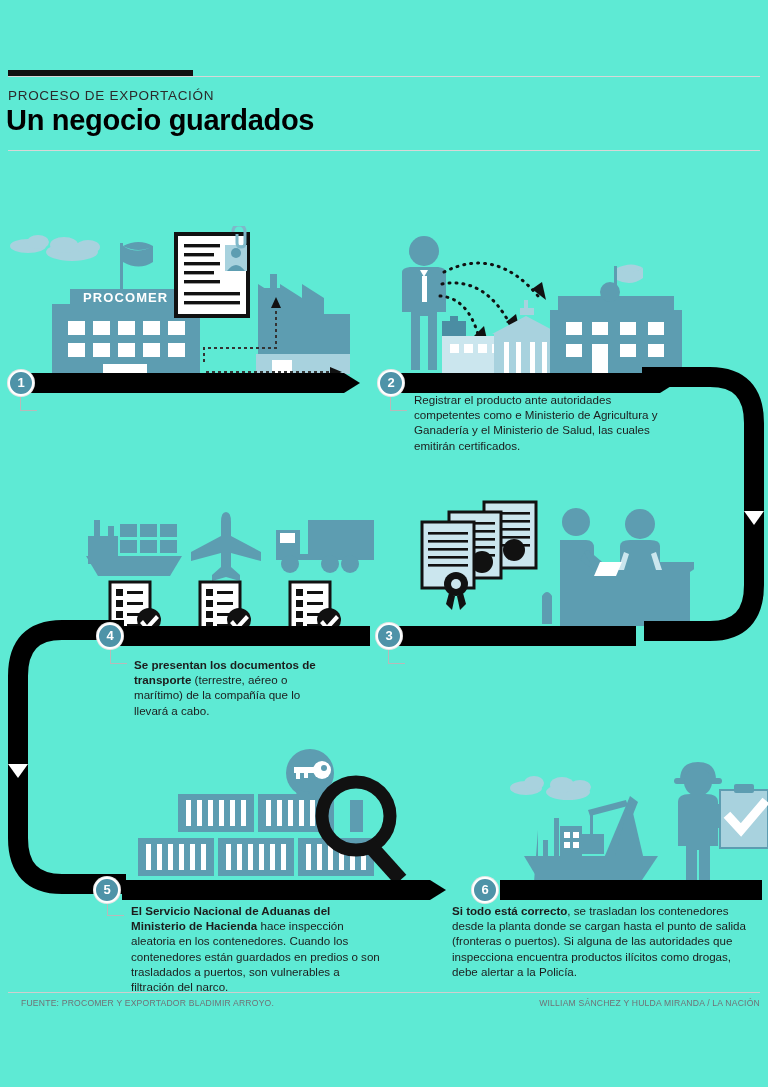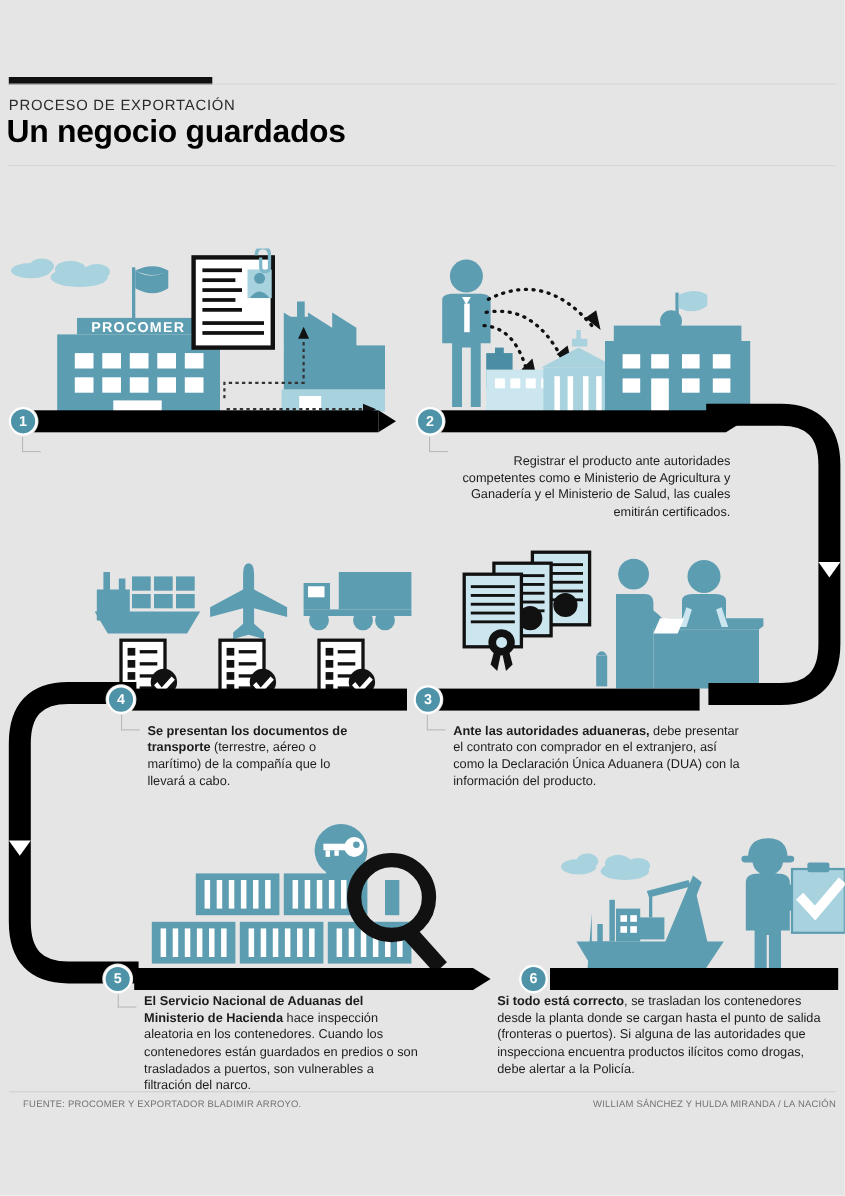--- a/index.html
+++ b/index.html
@@ -1,21 +1,21 @@
 <!DOCTYPE html>
 <html><head>
 <meta charset="utf-8">
 <style>
   html,body{margin:0;padding:0;background:#fff;}
   body{
     width:768px;height:1087px;position:relative;overflow:hidden;
     font-family:"Liberation Sans","DejaVu Sans",sans-serif;
     color:#111;
   }
-  .page{position:absolute;inset:0;background:#e5e5e5;}
+  .page{position:absolute;inset:0;background:#5eead4;}
 
   
   .topbar{position:absolute;left:8px;top:70px;width:185px;height:7px;background:#111;}
   .topline{position:absolute;left:8px;top:76px;width:752px;height:1px;background:#d7d7d7;}
   .kicker{
     position:absolute;left:8px;top:88px;font-size:13.5px;letter-spacing:.7px;
     color:#2b2b2b;font-weight:400;
   }
   .headline{
     position:absolute;left:6px;top:104px;font-size:29px;font-weight:bold;
@@ -224,21 +224,21 @@
 
   <div class="bar bar-arrow-r" style="left:20px;top:373px;width:324px;"></div>
   <div class="badge" style="left:8px;top:370px;">1</div>
 
   <div class="bar bar-arrow-r" style="left:400px;top:373px;width:260px;"></div>
   <div class="badge" style="left:378px;top:370px;">2</div>
 
   <div class="leader" style="left:20px;top:396px;height:14px;"></div>
   <div class="leader" style="left:390px;top:396px;height:14px;"></div>
 
-  <div class="cap" style="left:414px;top:412px;width:250px;text-align:right;">
+  <div class="cap" style="left:414px;top:392px;width:250px;">
     <b></b><span>Registrar el producto ante autoridades competentes como e Ministerio de Agricultura y Ganadería y el Ministerio de Salud, las cuales emitirán certificados.</span>
   </div>
 
   <svg class="uturn" style="left:636px;top:363px;" width="132" height="280" viewBox="0 0 132 280">
     <path d="M6 14 L74 14 Q118 14 118 60 L118 222 Q118 268 74 268 L8 268" fill="none" stroke="#000" stroke-width="20"></path>
     <polygon class="wht" points="108,148 128,148 118,162"></polygon>
   </svg>
 
   <svg class="art" style="left:86px;top:502px;" width="290" height="126" viewBox="0 0 290 126">
     <g>
@@ -382,23 +382,20 @@
 
   <div class="bar bar-notch-l" style="left:398px;top:626px;width:238px;"></div>
   <div class="badge" style="left:376px;top:623px;">3</div>
 
   <div class="bar bar-notch-l" style="left:120px;top:626px;width:250px;"></div>
   <div class="badge" style="left:97px;top:623px;">4</div>
 
   <div class="leader" style="left:388px;top:649px;height:14px;"></div>
   <div class="leader" style="left:110px;top:649px;height:14px;"></div>
 
-  <div class="cap" style="left:412px;top:657px;width:268px;">
-    <b>Ante las autoridades aduaneras,</b><span> debe presentar el contrato con comprador en el extranjero, así como la Declaración Única Aduanera (DUA) con la información del producto.</span>
-  </div>
   <div class="cap" style="left:134px;top:657px;width:200px;">
     <b>Se presentan los documentos de transporte</b><span> (terrestre, aéreo o marítimo) de la compañía que lo llevará a cabo.</span>
   </div>
 
   <svg class="uturn" style="left:0px;top:616px;" width="130" height="280" viewBox="0 0 130 280">
     <path d="M124 14 L62 14 Q18 14 18 60 L18 222 Q18 268 62 268 L126 268" fill="none" stroke="#000" stroke-width="20"></path>
     <polygon class="wht" points="8,148 28,148 18,162"></polygon>
   </svg>
 
   <svg class="art" style="left:128px;top:748px;" width="320" height="140" viewBox="0 0 320 140">

